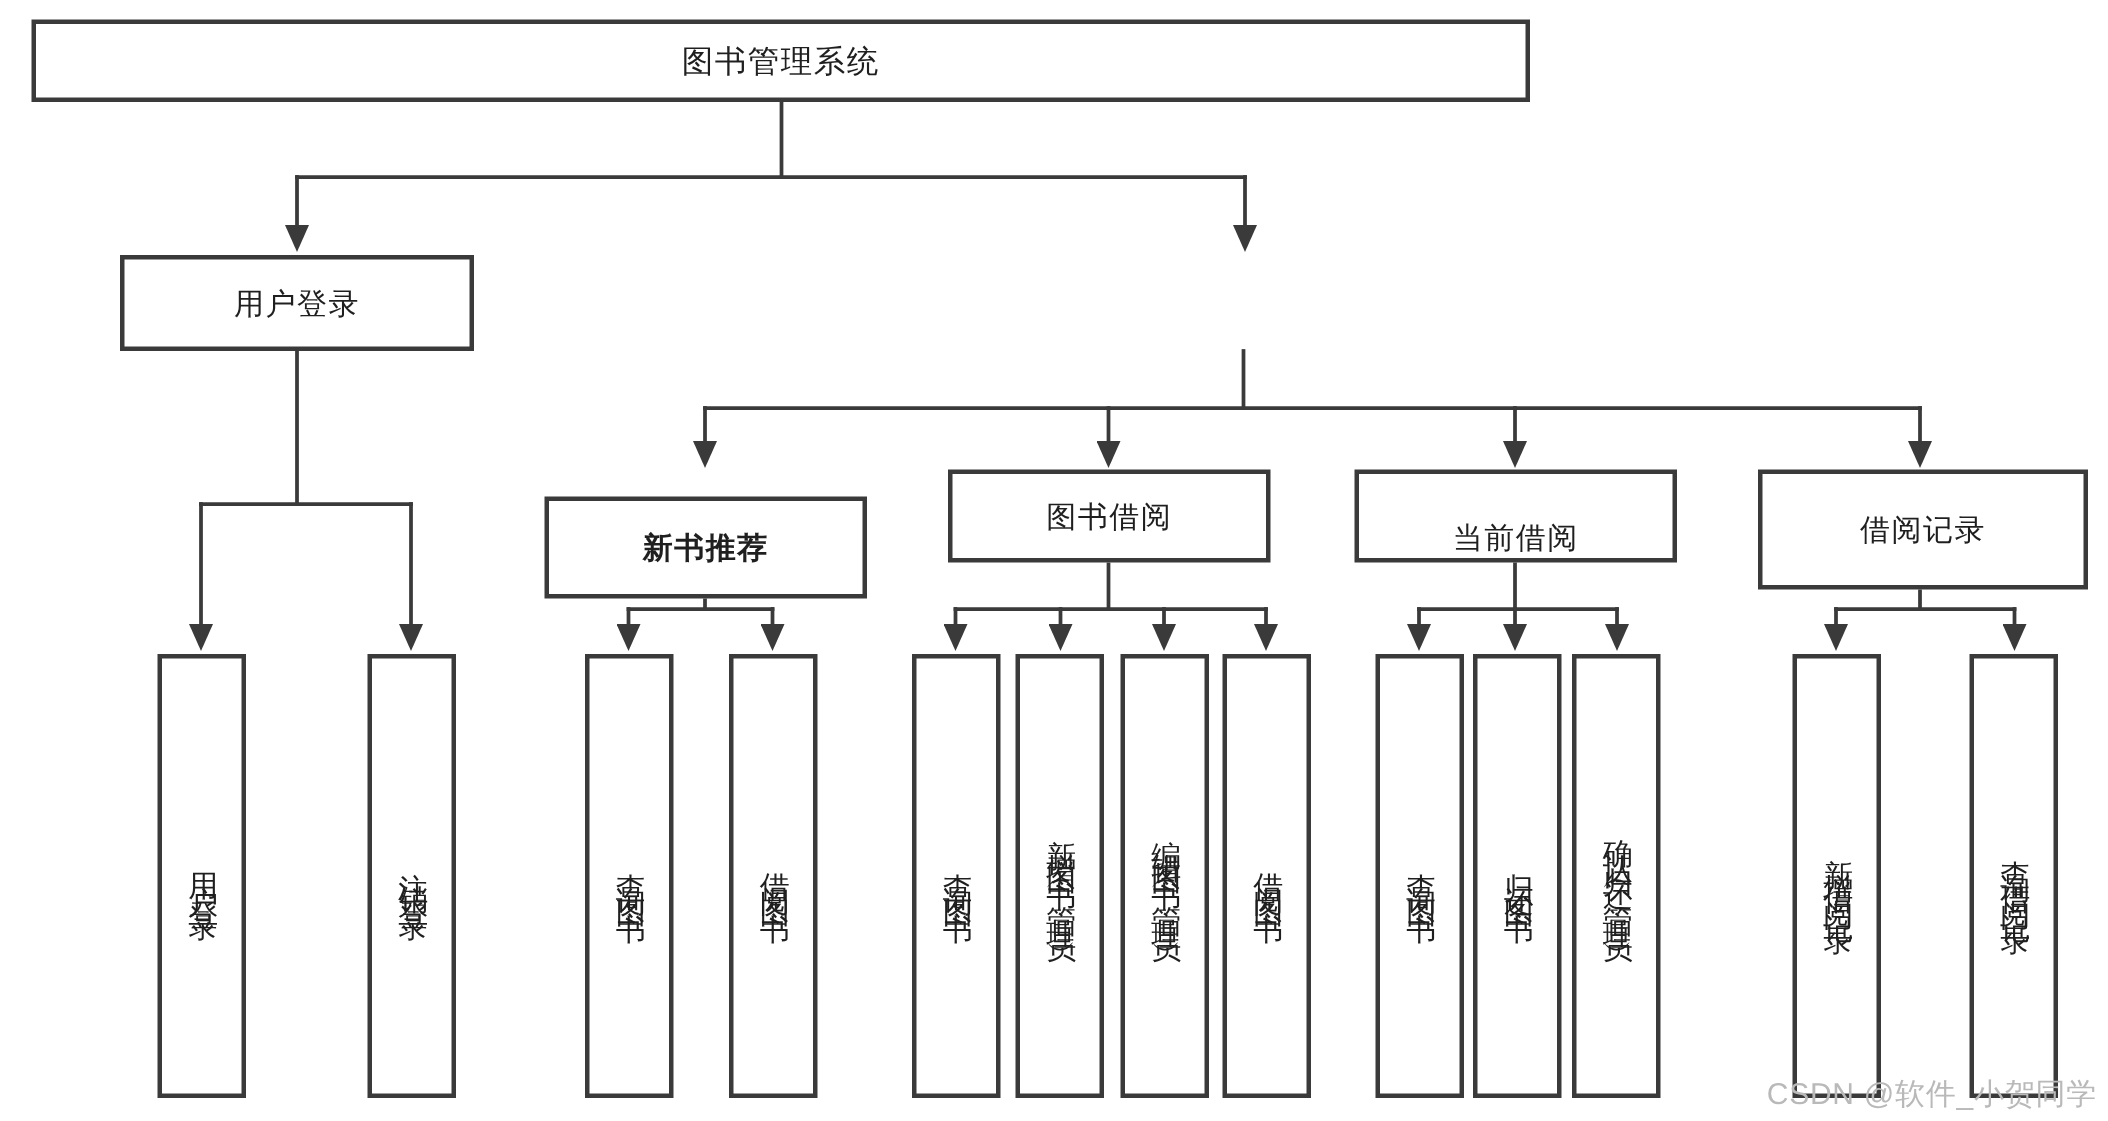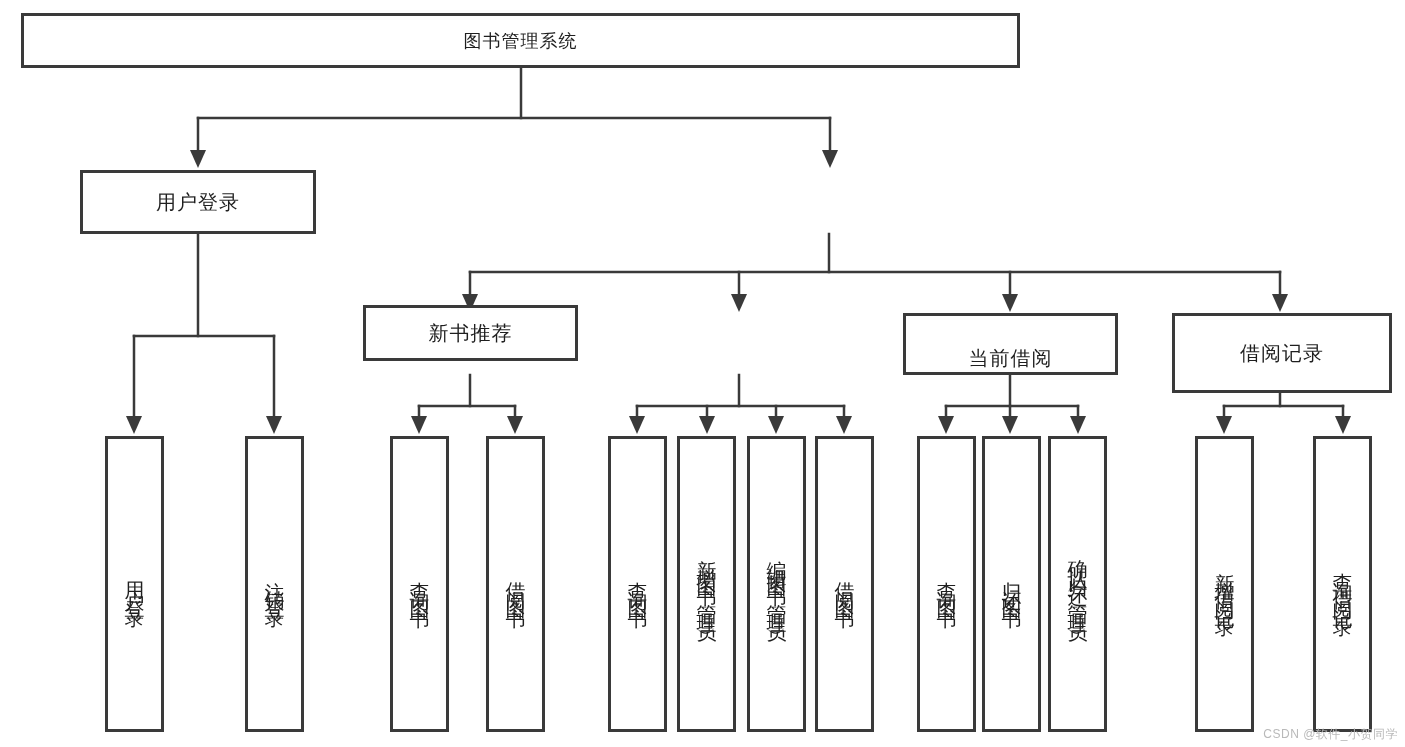--- a/index.html
+++ b/index.html
@@ -25,26 +25,26 @@
     align-items: center;
     justify-content: center;
     color: #1f1f1f;
   }
   .box-h span {
     font-size: 20px;
     letter-spacing: 1px;
     white-space: nowrap;
   }
   .box-root { left: 21px; top: 13px; width: 999px; height: 55px; }
-  .box-root span { font-size: 18px; }
+  .box-root span { font-size: 21px; }
 
   .n-user-login { left: 80px;  top: 170px; width: 236px; height: 64px; }
   .n-book-mgmt { left: 711px; top: 170px; width: 237px; height: 64px; }
 
-  .n-new-book { left: 363px;  top: 305px; width: 215px; height: 56px; }
+  .n-new-book { left: 363px;  top: 331px; width: 215px; height: 68px; font-weight: bold; }
   .n-borrow   { left: 632px;  top: 313px; width: 215px; height: 62px; }
   .n-current  { left: 903px;  top: 313px; width: 215px; height: 62px; align-items: flex-end; }
   .n-record   { left: 1172px; top: 313px; width: 220px; height: 80px; }
 
   .box-v { top: 436px; width: 59px; height: 296px; }
   .box-v span {
     writing-mode: vertical-rl;
     text-orientation: mixed;
     font-size: 20px;
     line-height: 1.05;
@@ -62,21 +62,21 @@
   .l-d1 { left: 917px; }
   .l-d2 { left: 982px; }
   .l-d3 { left: 1048px; }
   .l-e1 { left: 1195px; }
   .l-e2 { left: 1313px; }
 
   .watermark {
     position: absolute;
     right: 7px;
     bottom: 4px;
-    font-size: 12px;
+    font-size: 20px;
     color: #b9b9b9;
     letter-spacing: 0.5px;
     white-space: nowrap;
   }
 </style>
 </head>
 <body>
 
 <div class="canvas">
 
@@ -134,20 +134,23 @@
     <span>图书管理系统</span>
   </div>
 
   <div class="box box-h n-user-login">
     <span>用户登录</span>
   </div>
 
   <div class="box box-h n-new-book">
     <span>新书推荐</span>
   </div>
+  <div class="box box-h n-borrow">
+    <span>图书借阅</span>
+  </div>
   <div class="box box-h n-current">
     <span>当前借阅</span>
   </div>
   <div class="box box-h n-record">
     <span>借阅记录</span>
   </div>
 
   <div class="box box-v l-a1">
     <span>用户登录</span>
   </div>

